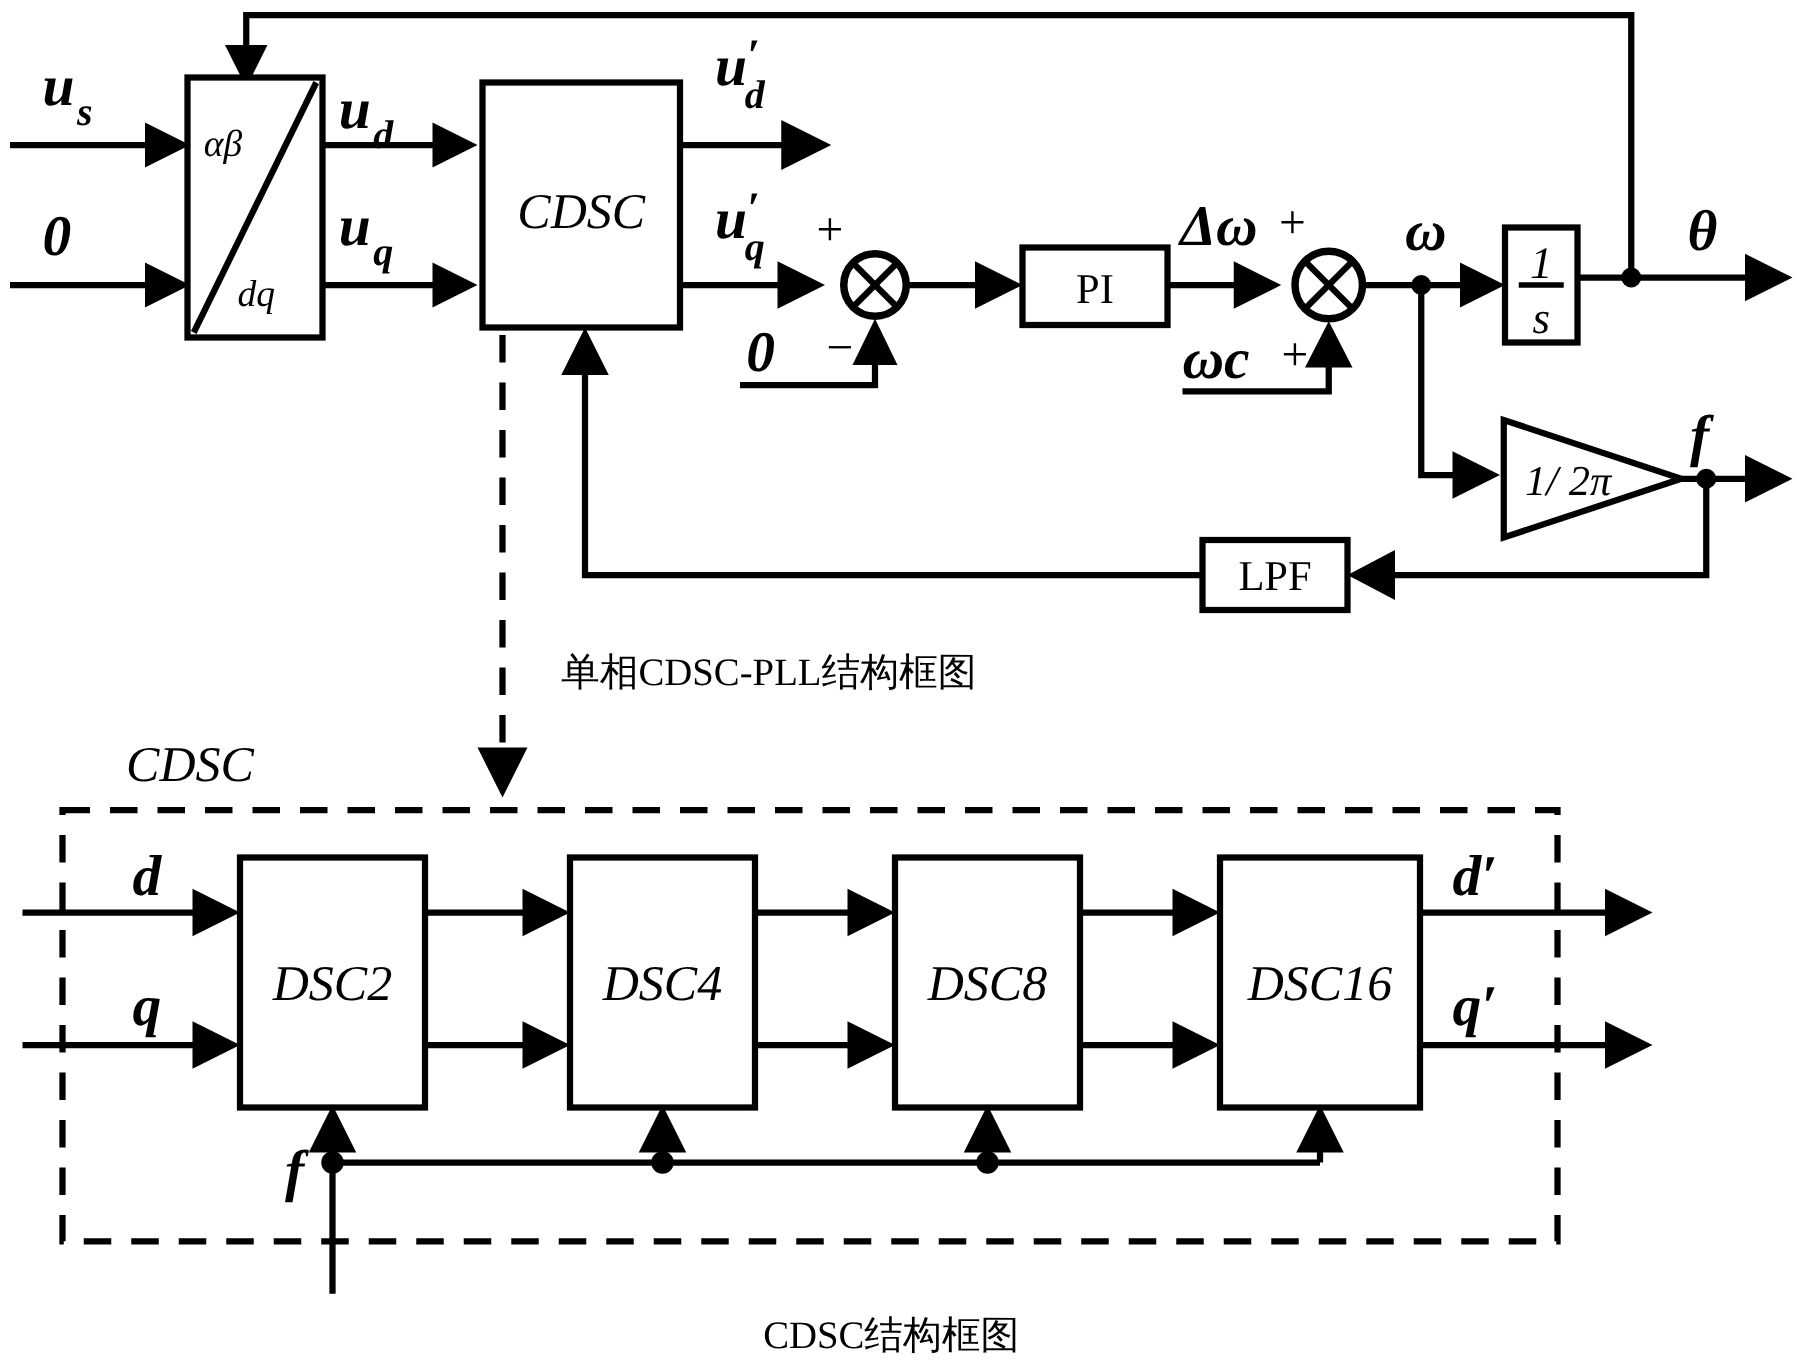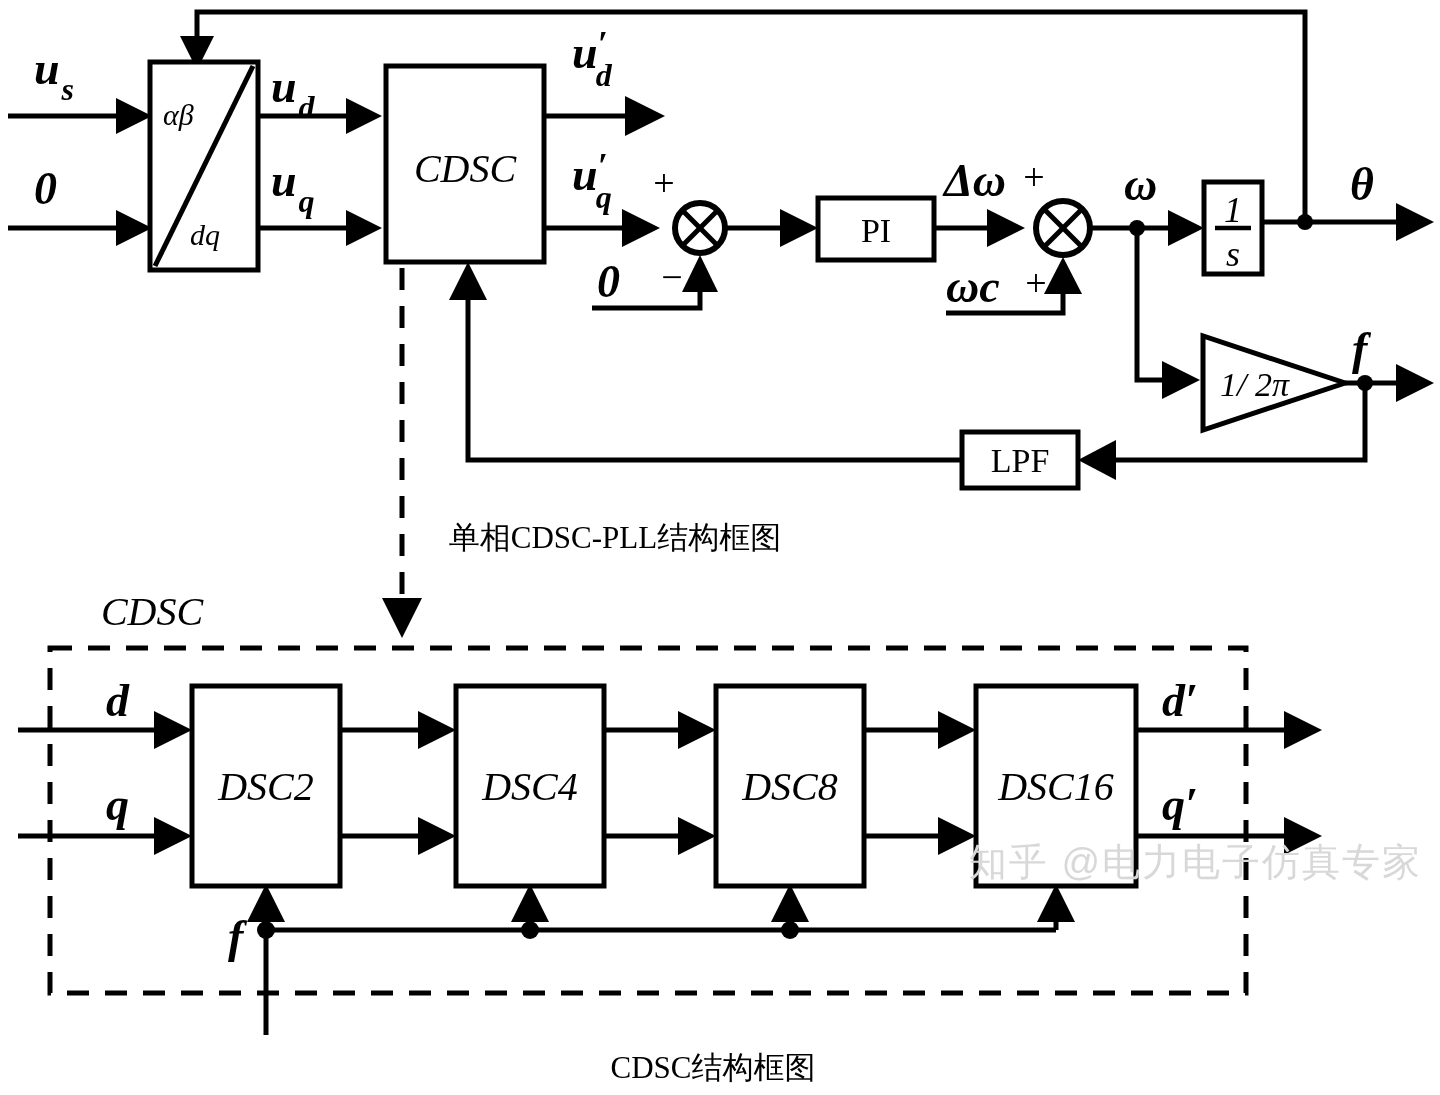--- a/index.html
+++ b/index.html
@@ -366,15 +366,14 @@
 
     <text class="lbl-var" x="1162" y="716" font-size="48">d′</text>
     <text class="lbl-var" x="1162" y="820" font-size="48">q′</text>
 
     <text class="lbl-var" x="228" y="952" font-size="40" font-style="italic">f</text>
 
     <text class="caption" x="713" y="1078">CDSC结构框图</text>
 
   </svg>
 
-  <div class="watermark">知乎 @电力电子仿真专家</div>
 
 </div>
 
 </body></html>

